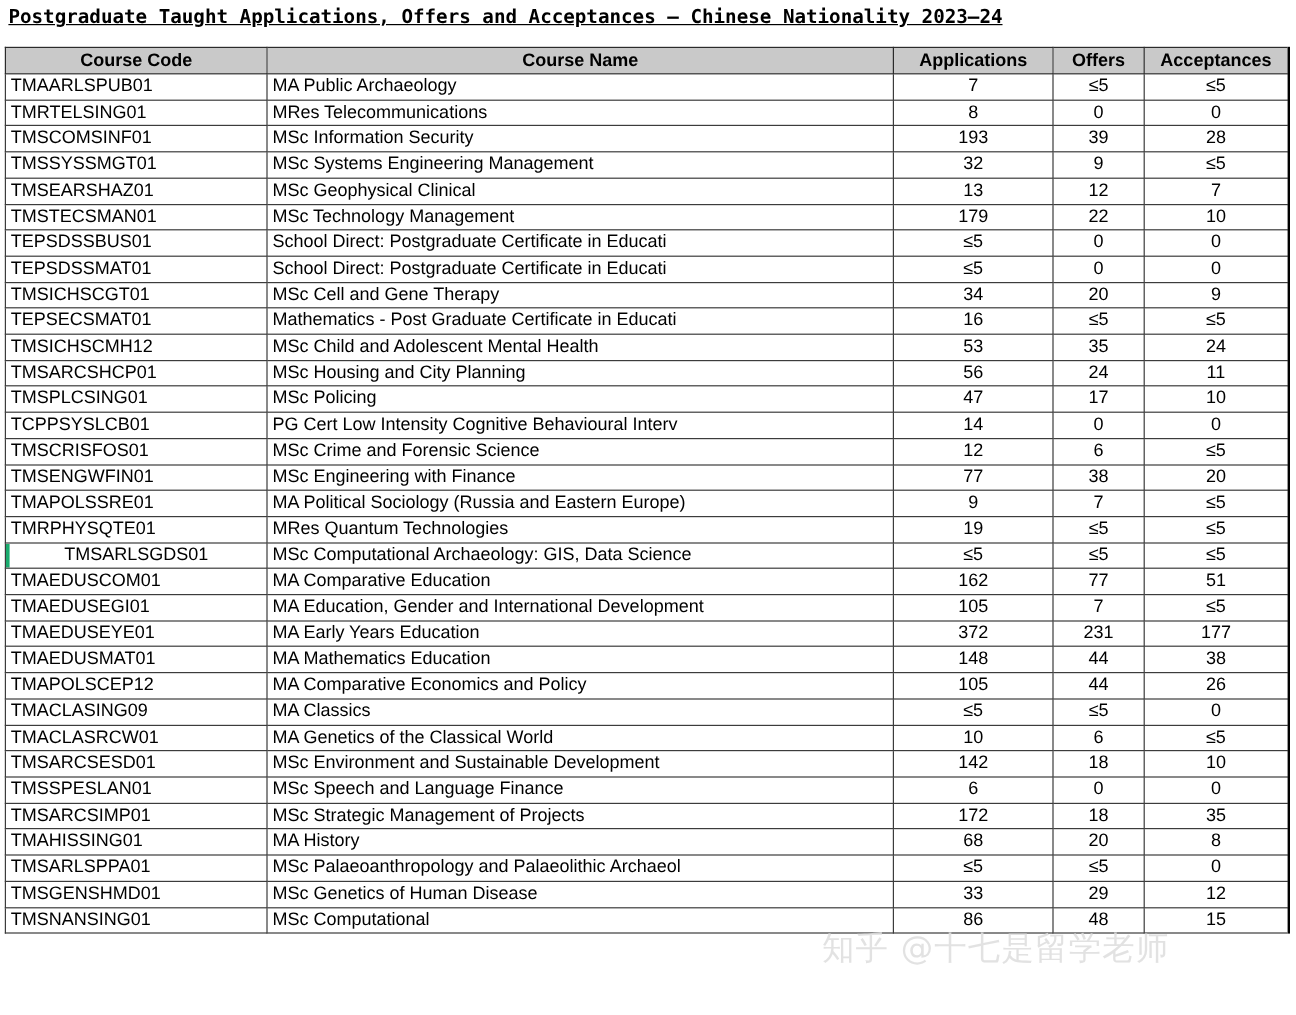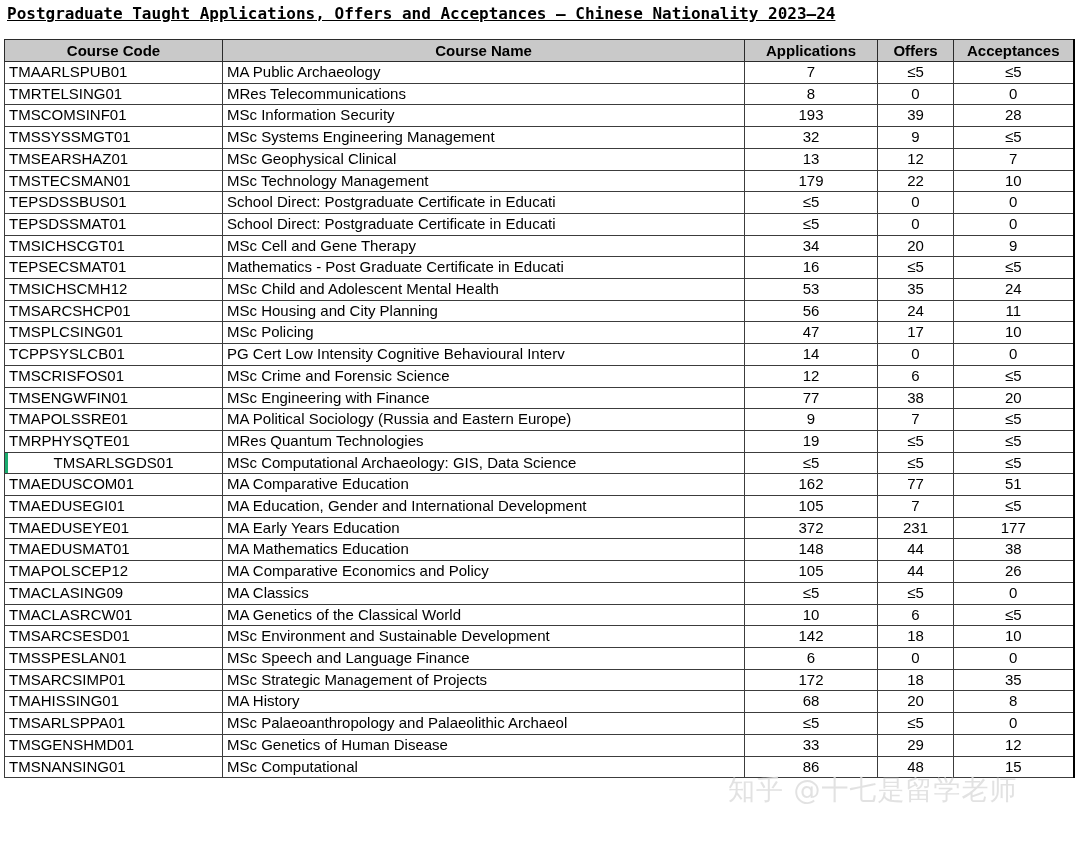--- a/index.html
+++ b/index.html
@@ -65,21 +65,21 @@
   col.col-name { width: 522px; }
   col.col-apps { width: 133px; }
   col.col-offers { width: 76px; }
   col.col-accept { width: 120px; }
   tr.selected td.c0 {
     box-shadow: inset 3px 0 0 0 #1aab6e;
     text-align: center;
   }
   .watermark {
     position: absolute;
-    left: 728px;
+    left: 685px;
     top: 772px;
     font-size: 27px;
     letter-spacing: 1px;
     color: rgba(222, 222, 222, 0.88);
     font-family: "DejaVu Sans", sans-serif;
     white-space: nowrap;
     pointer-events: none;
   }
 </style>
 </head>

